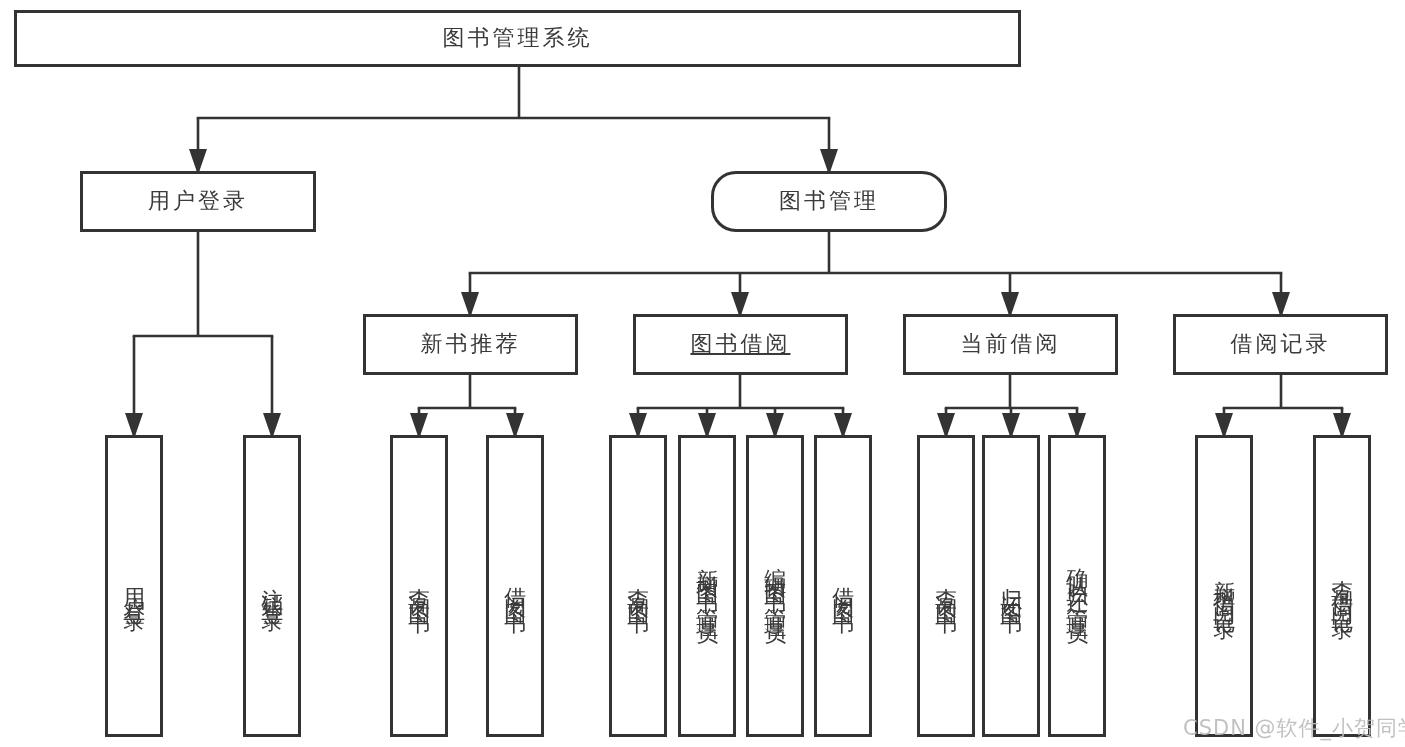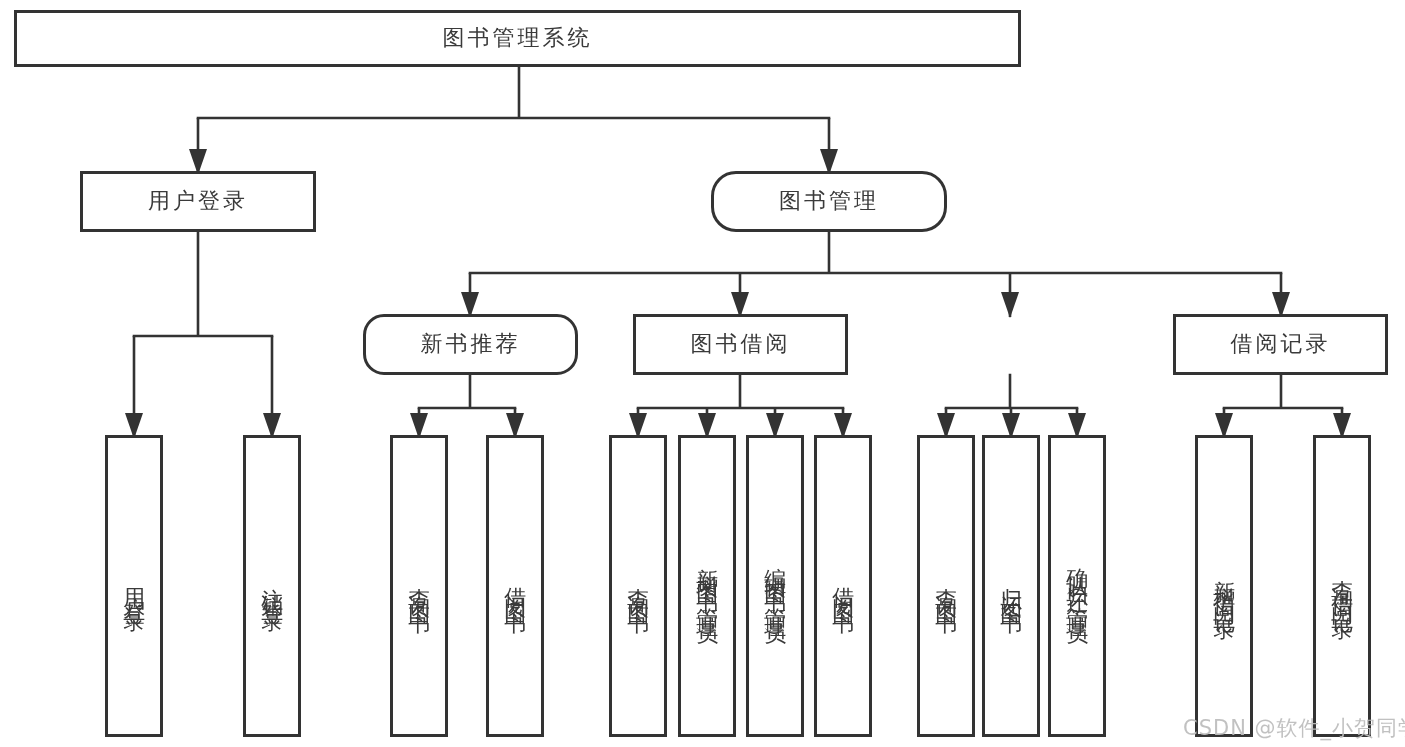--- a/index.html
+++ b/index.html
@@ -89,22 +89,23 @@
       <line x1="1224" y1="408" x2="1224" y2="438" marker-end="url(#arw)"></line>
       <line x1="1342" y1="408" x2="1342" y2="438" marker-end="url(#arw)"></line>
     </g>
   </svg>
 
   <div class="node" style="left:14px; top:10px; width:1007px; height:57px;">图书管理系统</div>
 
   <div class="node" style="left:80px; top:171px; width:236px; height:61px;">用户登录</div>
   <div class="node" style="left:711px; top:171px; width:236px; height:61px;border-radius:25px;">图书管理</div>
 
-  <div class="node" style="left:363px; top:314px; width:215px; height:61px;border-radius:21px;">新书推荐</div>
-  <div class="node" style="left:633px; top:314px; width:215px; height:61px;">图书借阅</div>
+  <div class="node" style="left:363px; top:314px; width:215px; height:61px;">新书推荐</div>
+  <div class="node" style="left:633px; top:314px; width:215px; height:61px;text-decoration:underline;">图书借阅</div>
+  <div class="node" style="left:903px; top:314px; width:215px; height:61px;">当前借阅</div>
   <div class="node" style="left:1173px; top:314px; width:215px; height:61px;">借阅记录</div>
 
   <div class="node vertical" style="left:105px; top:435px; width:58px; height:302px;">用户登录</div>
   <div class="node vertical" style="left:243px; top:435px; width:58px; height:302px;">注销登录</div>
 
   <div class="node vertical" style="left:390px; top:435px; width:58px; height:302px;">查询图书</div>
   <div class="node vertical" style="left:486px; top:435px; width:58px; height:302px;">借阅图书</div>
 
   <div class="node vertical" style="left:609px; top:435px; width:58px; height:302px;">查询图书</div>
   <div class="node vertical" style="left:678px; top:435px; width:58px; height:302px;">新增图书（管理员）</div>

